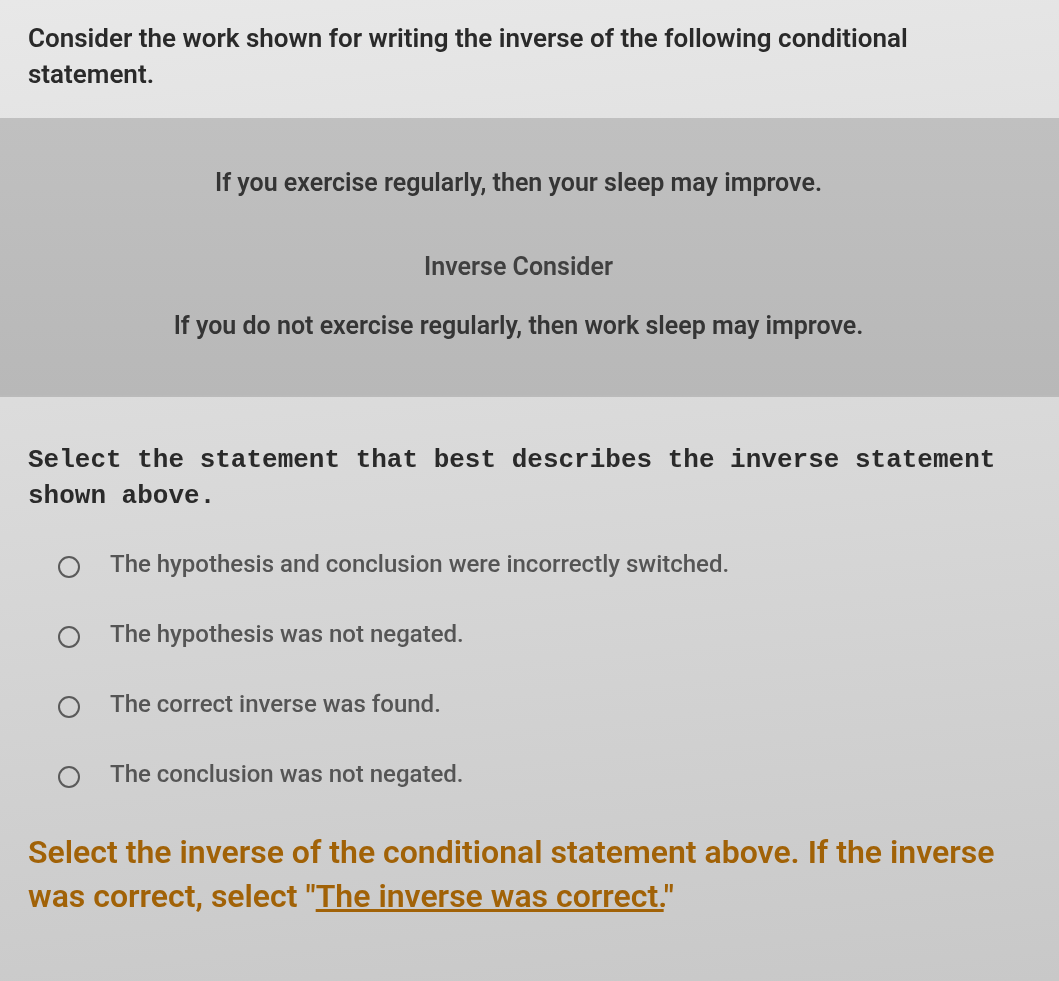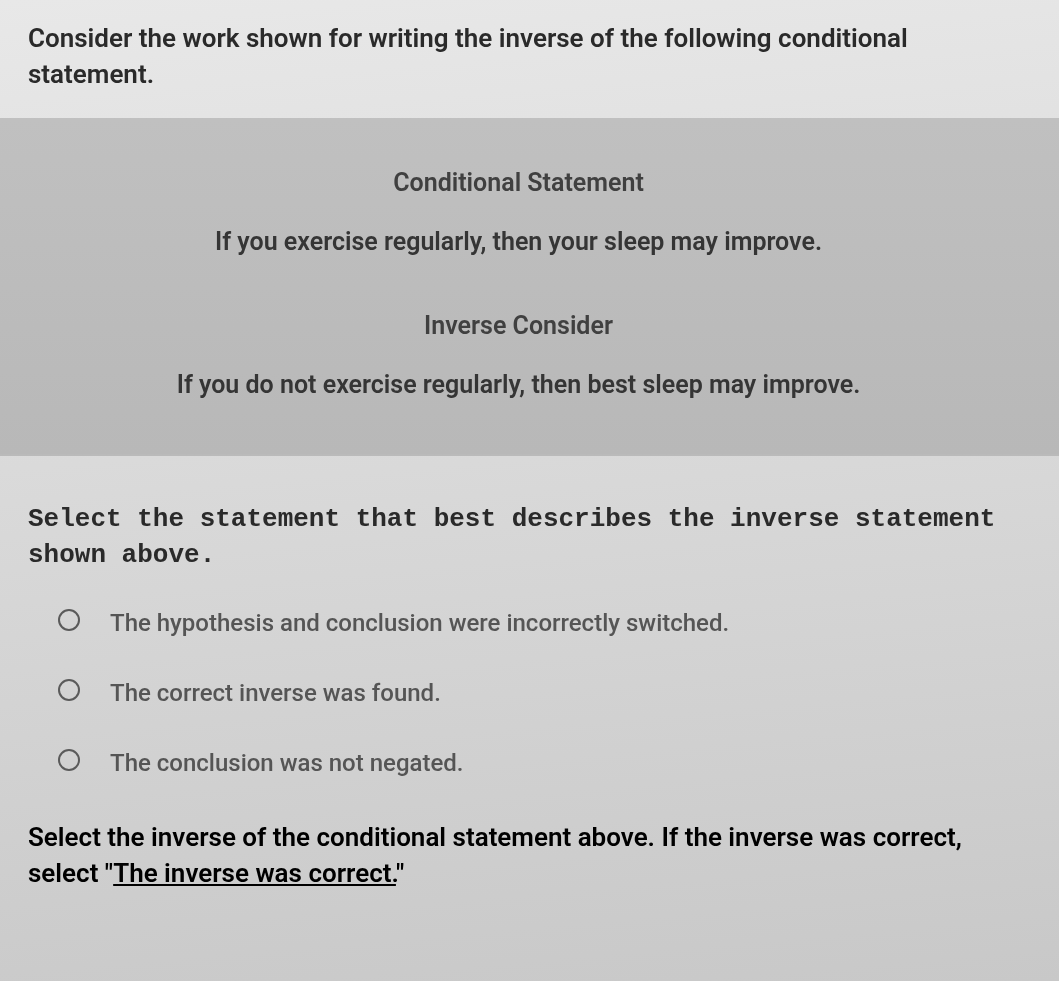--- a/index.html
+++ b/index.html
@@ -55,68 +55,71 @@
       margin-top: 45px;
       margin-bottom: 35px;
       line-height: 1.4;
       font-family: Liberation Mono, monospace;
     }
     .options {
       padding-left: 30px;
     }
     .option {
       display: flex;
-      align-items: flex-start;
+      align-items: flex-end;
       margin-bottom: 42px;
       cursor: pointer;
     }
     .radio {
       width: 22px;
       height: 22px;
       border: 2.5px solid #5a5a5a;
       border-radius: 50%;
       flex-shrink: 0;
       margin-right: 30px;
       background: transparent;
     }
     .option-label {
       font-size: 24px;
       font-weight: 500;
       color: #555;
     }
     .second-question {
-      font-size: 26px;
+      font-size: 32px;
       font-weight: 600;
-      color: #000000;
+      color: #a16207;
       margin-top: 10px;
       line-height: 1.4;
     }
     .underline {
       text-decoration: underline;
     }
   </style>
 </head>
 <body>
 
 <div class="container">
   <p class="intro-text">Consider the work shown for writing the inverse of the following conditional statement.</p>
 
   <div class="statement-box">
-    <p class="statement-heading">Conditional Statement</p>
     <p class="statement-text">If you exercise regularly, then your sleep may improve.</p>
     <p class="statement-heading">Inverse Consider</p>
-    <p class="statement-text">If you do not exercise regularly, then best sleep may improve.</p>
+    <p class="statement-text">If you do not exercise regularly, then work sleep may improve.</p>
   </div>
 
   <p class="question-text">Select the statement that best describes the inverse statement shown above.</p>
 
   <div class="options">
     <div class="option">
       <div class="radio"></div>
       <span class="option-label">The hypothesis and conclusion were incorrectly switched.</span>
+    </div>
+    <div class="option">
+      <div class="radio"></div>
+      <span class="option-label">The hypothesis was not negated.</span>
     </div>
     <div class="option">
       <div class="radio"></div>
       <span class="option-label">The correct inverse was found.</span>
     </div>
     <div class="option">
       <div class="radio"></div>
       <span class="option-label">The conclusion was not negated.</span>
     </div>
   </div>

